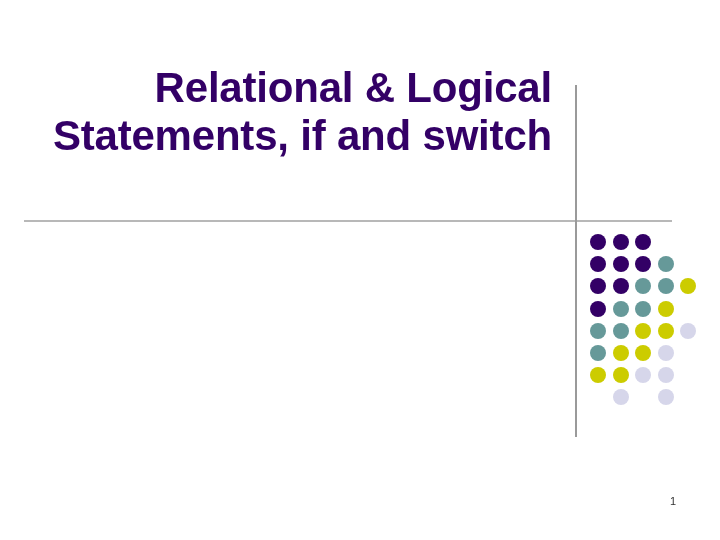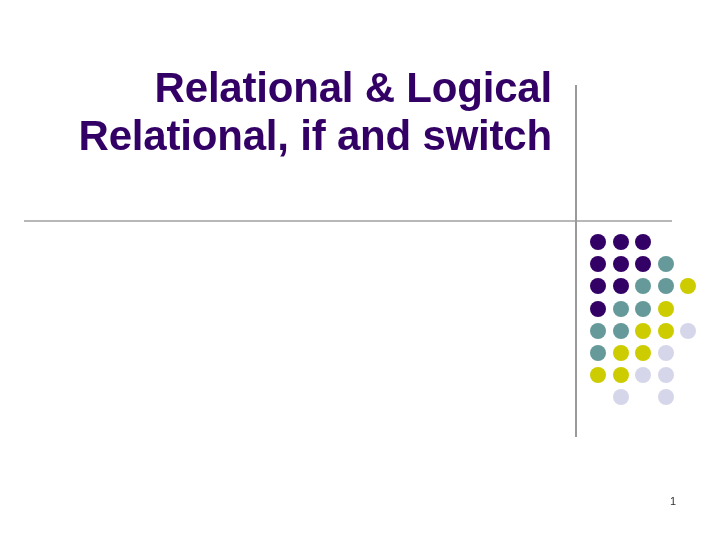--- a/index.html
+++ b/index.html
@@ -30,21 +30,21 @@
     }
     .page-num {
       position: absolute; left: 670px; top: 495px; font-size: 11px; color: #333;
     }
   </style>
 </head>
 <body>
 
 <div class="title">
   <span>Relational &amp; Logical</span>
-  <span>Relational, if and switch</span>
+  <span>Statements, if and switch</span>
 </div>
 
 <div class="hline"></div>
 <div class="vline"></div>
 
 <div class="dots" id="dots">
     <div class="dot" style="background: rgb(51, 0, 102); left: 590px; top: 234px;"></div>
     <div class="dot" style="background: rgb(51, 0, 102); left: 612.5px; top: 234px;"></div>
     <div class="dot" style="background: rgb(51, 0, 102); left: 635px; top: 234px;"></div>
     <div class="dot" style="background: rgb(51, 0, 102); left: 590px; top: 256.2px;"></div>

